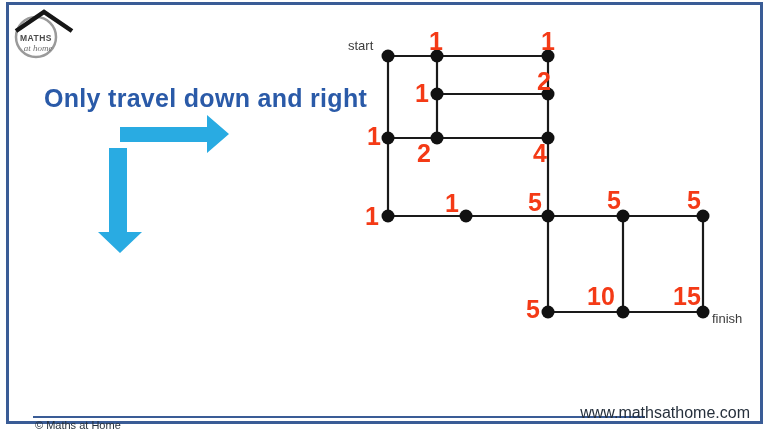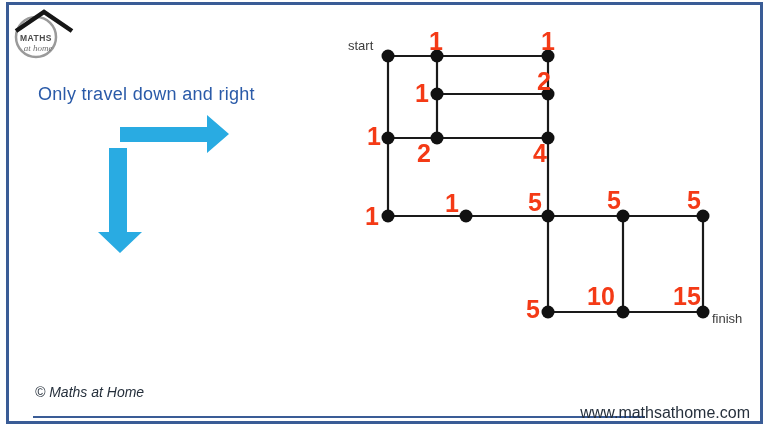--- a/index.html
+++ b/index.html
@@ -1,24 +1,24 @@
 <!DOCTYPE html>
 <html><head>
 <meta charset="utf-8">
 <style>
   html,body{margin:0;padding:0;}
   body{font-family:"Liberation Sans",sans-serif;background:#c1d1e8;}
   .stage{position:relative;width:768px;height:433px;background:#ffffff;overflow:hidden;}
   .slide{position:absolute;top:2px;left:6px;right:5px;bottom:9px;background:#fff;
          border:3px solid #3a5c96;box-shadow:0 0 0 2px #ffffff;}
   .abs{position:absolute;}
-  .instruction{left:38px;top:84px;font-size:18px;font-weight:400;color:#2a5aa8;letter-spacing:.3px;white-space:nowrap;}
+  .instruction{left:44px;top:84px;font-size:25px;font-weight:700;color:#2a5aa8;letter-spacing:.3px;white-space:nowrap;}
   .heading{left:0;right:0;top:356px;text-align:center;font-size:38px;color:#f43a16;white-space:nowrap;}
   .footer-line{left:33px;top:416px;width:612px;height:2px;background:#3a5c96;}
-  .footer-left{left:35px;top:384px;font-size:14px;color:#26303c;font-style:italic;}
+  .footer-left{left:35px;top:419px;font-size:11px;color:#26303c;}
   .footer-right{right:18px;top:404px;font-size:16px;color:#26303c;}
   svg{position:absolute;display:block;}
   #diagram{left:0;top:0;}
   .edge{stroke:#1a1a1a;stroke-width:2.2;}
   .node{fill:#111;}
   .num{fill:#f43a16;font-family:"Liberation Sans",sans-serif;font-size:25px;font-weight:600;}
   .io{fill:#3c3c3c;font-family:"Liberation Sans",sans-serif;font-size:13px;}
   .logo-brand{font-family:"Liberation Sans",sans-serif;font-size:8.5px;font-weight:bold;fill:#4a4a4a;letter-spacing:.5px;}
   .logo-home{font-family:"Liberation Serif",serif;font-size:9px;font-style:italic;fill:#6f6f6f;}
 </style>

